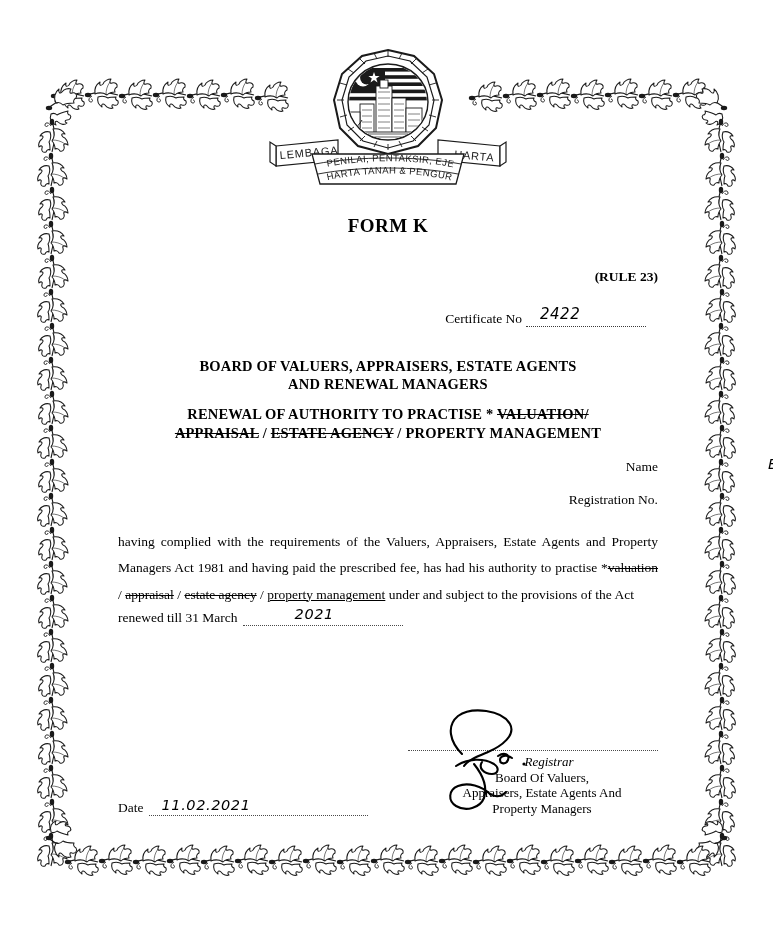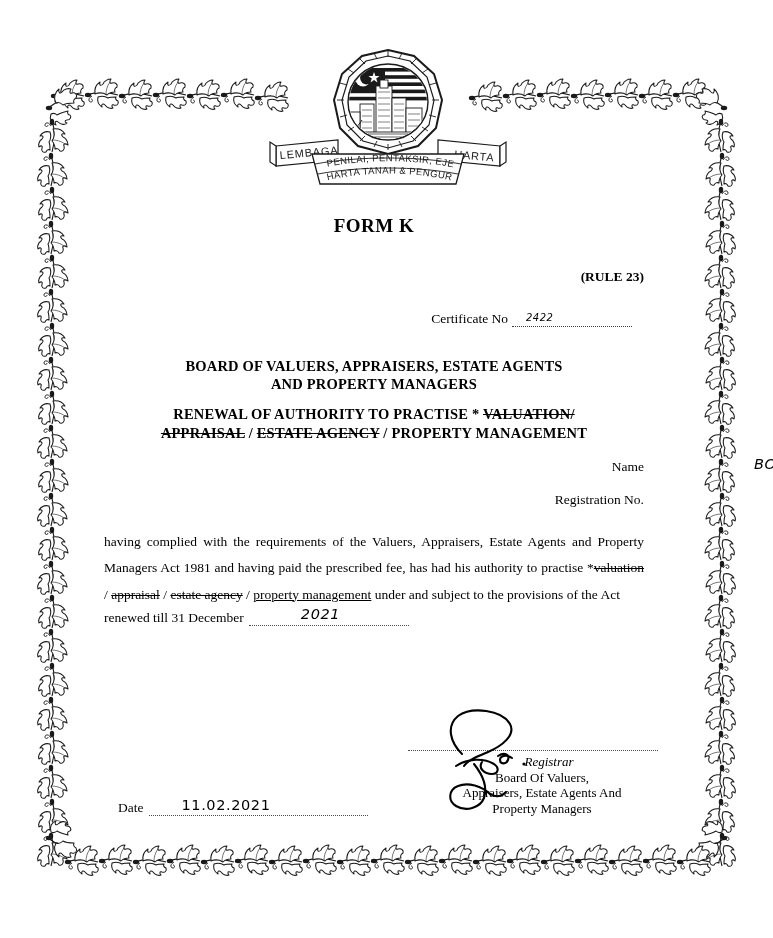--- a/index.html
+++ b/index.html
@@ -39,21 +39,21 @@
     position: absolute;
     left: 268px;
     top: 42px;
     width: 240px;
     height: 145px;
   }
 
   
   #content {
     position: absolute;
-    left: 104px;
+    left: 118px;
     top: 195px;
     width: 540px;
   }
 
   .form-title {
     text-align: center;
     font-weight: bold;
     font-size: 19px;
     letter-spacing: 0.5px;
     margin: 20px 0 0 0;
@@ -82,21 +82,21 @@
     margin-left: 4px;
     border-bottom: 1px dotted #3a3a3a;
     height: 15px;
   }
   .cert-no-value {
     position: absolute;
     left: 14px;
     bottom: 3px;
     font-family: "DejaVu Sans", sans-serif;
     font-style: italic;
-    font-size: 10px;
+    font-size: 15px;
     letter-spacing: 0.5px;
     white-space: nowrap;
   }
 
   .board-heading {
     text-align: center;
     font-weight: bold;
     font-size: 14.5px;
     line-height: 1.25;
     margin-top: 30px;
@@ -201,23 +201,24 @@
   }
   .date-fill {
     position: relative;
     flex: 1;
     margin-left: 6px;
     height: 15px;
     border-bottom: 1px dotted #4a4a4a;
   }
   .date-value {
     position: absolute;
-    left: 32px;
+    left: 12px;
     bottom: 2px;
     font-family: "DejaVu Sans", sans-serif;
+    font-style: italic;
     font-size: 14.5px;
     letter-spacing: 0.6px;
     white-space: nowrap;
   }
   .sig-block {
     position: relative;
     margin-left: 40px;
     width: 250px;
   }
   .sig-line {
@@ -497,21 +498,21 @@
 
     <div class="cert-no-row">
       <span class="cert-no-label">Certificate No</span>
       <span class="cert-no-fill">
         <span class="cert-no-value">2422</span>
       </span>
     </div>
 
     <div class="board-heading">
       <div>BOARD OF VALUERS, APPRAISERS, ESTATE AGENTS</div>
-      <div>AND PROPERTY MANAGERS</div>
+      <div>AND RENEWAL MANAGERS</div>
     </div>
 
     <div class="renewal-heading">
       <span>RENEWAL OF AUTHORITY TO PRACTISE * </span><span class="strike">VALUATION/</span><br><span class="strike">APPRAISAL</span><span> / </span><span class="strike">ESTATE AGENCY</span><span> / </span><span>PROPERTY MANAGEMENT</span>
     </div>
 
 
     <div class="field-row">
       <span class="field-label">Name</span>
       <span class="field-fill">
@@ -524,21 +525,21 @@
       <span class="field-fill">
         <span class="field-value reg-val">PM 2679</span>
       </span>
     </div>
 
     <div class="body-para">
       <span>having complied with the requirements of the Valuers, Appraisers, Estate Agents and Property Managers Act 1981 and having paid the prescribed fee, has had his authority to practise *</span><span class="strike">valuation</span><span> / </span><span class="strike">appraisal</span><span> / </span><span class="strike">estate agency</span><span> / </span><span class="underline">property management</span><span> under and subject to the provisions of the Act</span>
     </div>
 
     <div class="renewed-row">
-      <span>renewed till 31 December</span>
+      <span>renewed till 31 March</span>
       <span class="renewed-fill">
         <span class="renewed-value">2021</span>
       </span>
     </div>
   </div>
 
   <div id="footer">
     <div class="footer-row">
 
       <div class="date-block">

